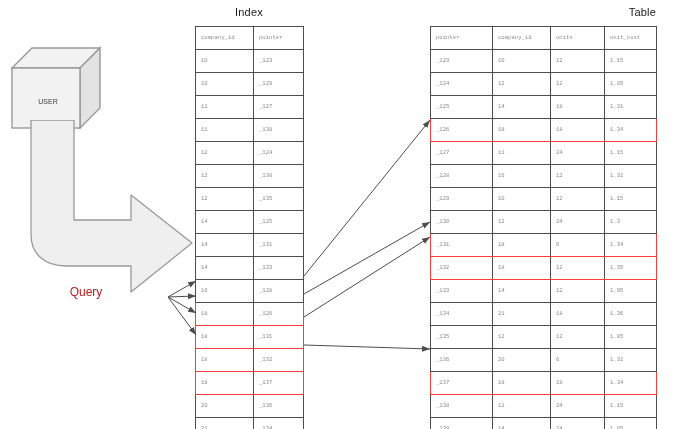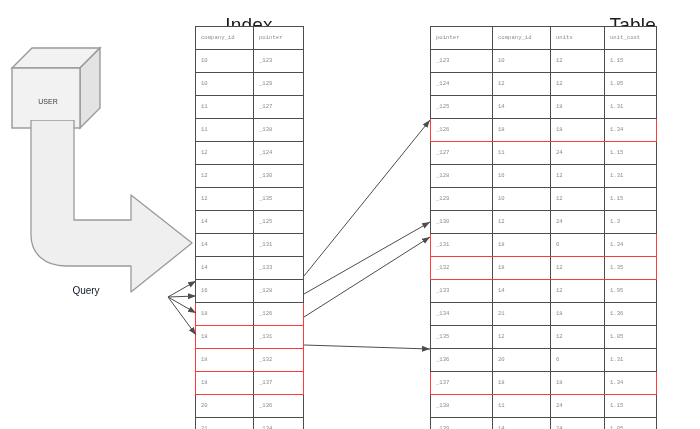--- a/index.html
+++ b/index.html
@@ -17,26 +17,25 @@
   }
   #stage {
     position: absolute;
     left: 0; top: 0;
     width: 700px; height: 429px;
   }
 
   
   .title {
     position: absolute;
-    font-size: 19px;
+    font-size: 11px;
     color: #1a1a1a;
     letter-spacing: 0.2px;
     text-align: center;
     white-space: nowrap;
-    margin-top: 8px;
   }
   #index-title { left: 195px; top: 6px; width: 108px; }
   #table-title { left: 430px; top: 6px; width: 226px; text-align: right; }
 
   
   .grid {
     position: absolute;
     border-collapse: collapse;
     table-layout: fixed;
     background: #ffffff;
@@ -97,22 +96,22 @@
   #query-arrow {
     position: absolute;
     left: 6px; top: 120px;
     width: 200px; height: 215px;
   }
   #query-arrow .qlabel {
     position: absolute;
     left: 40px; top: 165px;
     width: 80px;
     text-align: center;
-    font-size: 10px;
-    color: #0f172a;
+    font-size: 12px;
+    color: #b91c1c;
     font-family: "Liberation Sans", sans-serif;
   }
 
   
   #connectors {
     position: absolute;
     left: 0; top: 0;
     width: 700px; height: 429px;
     pointer-events: none;
   }

